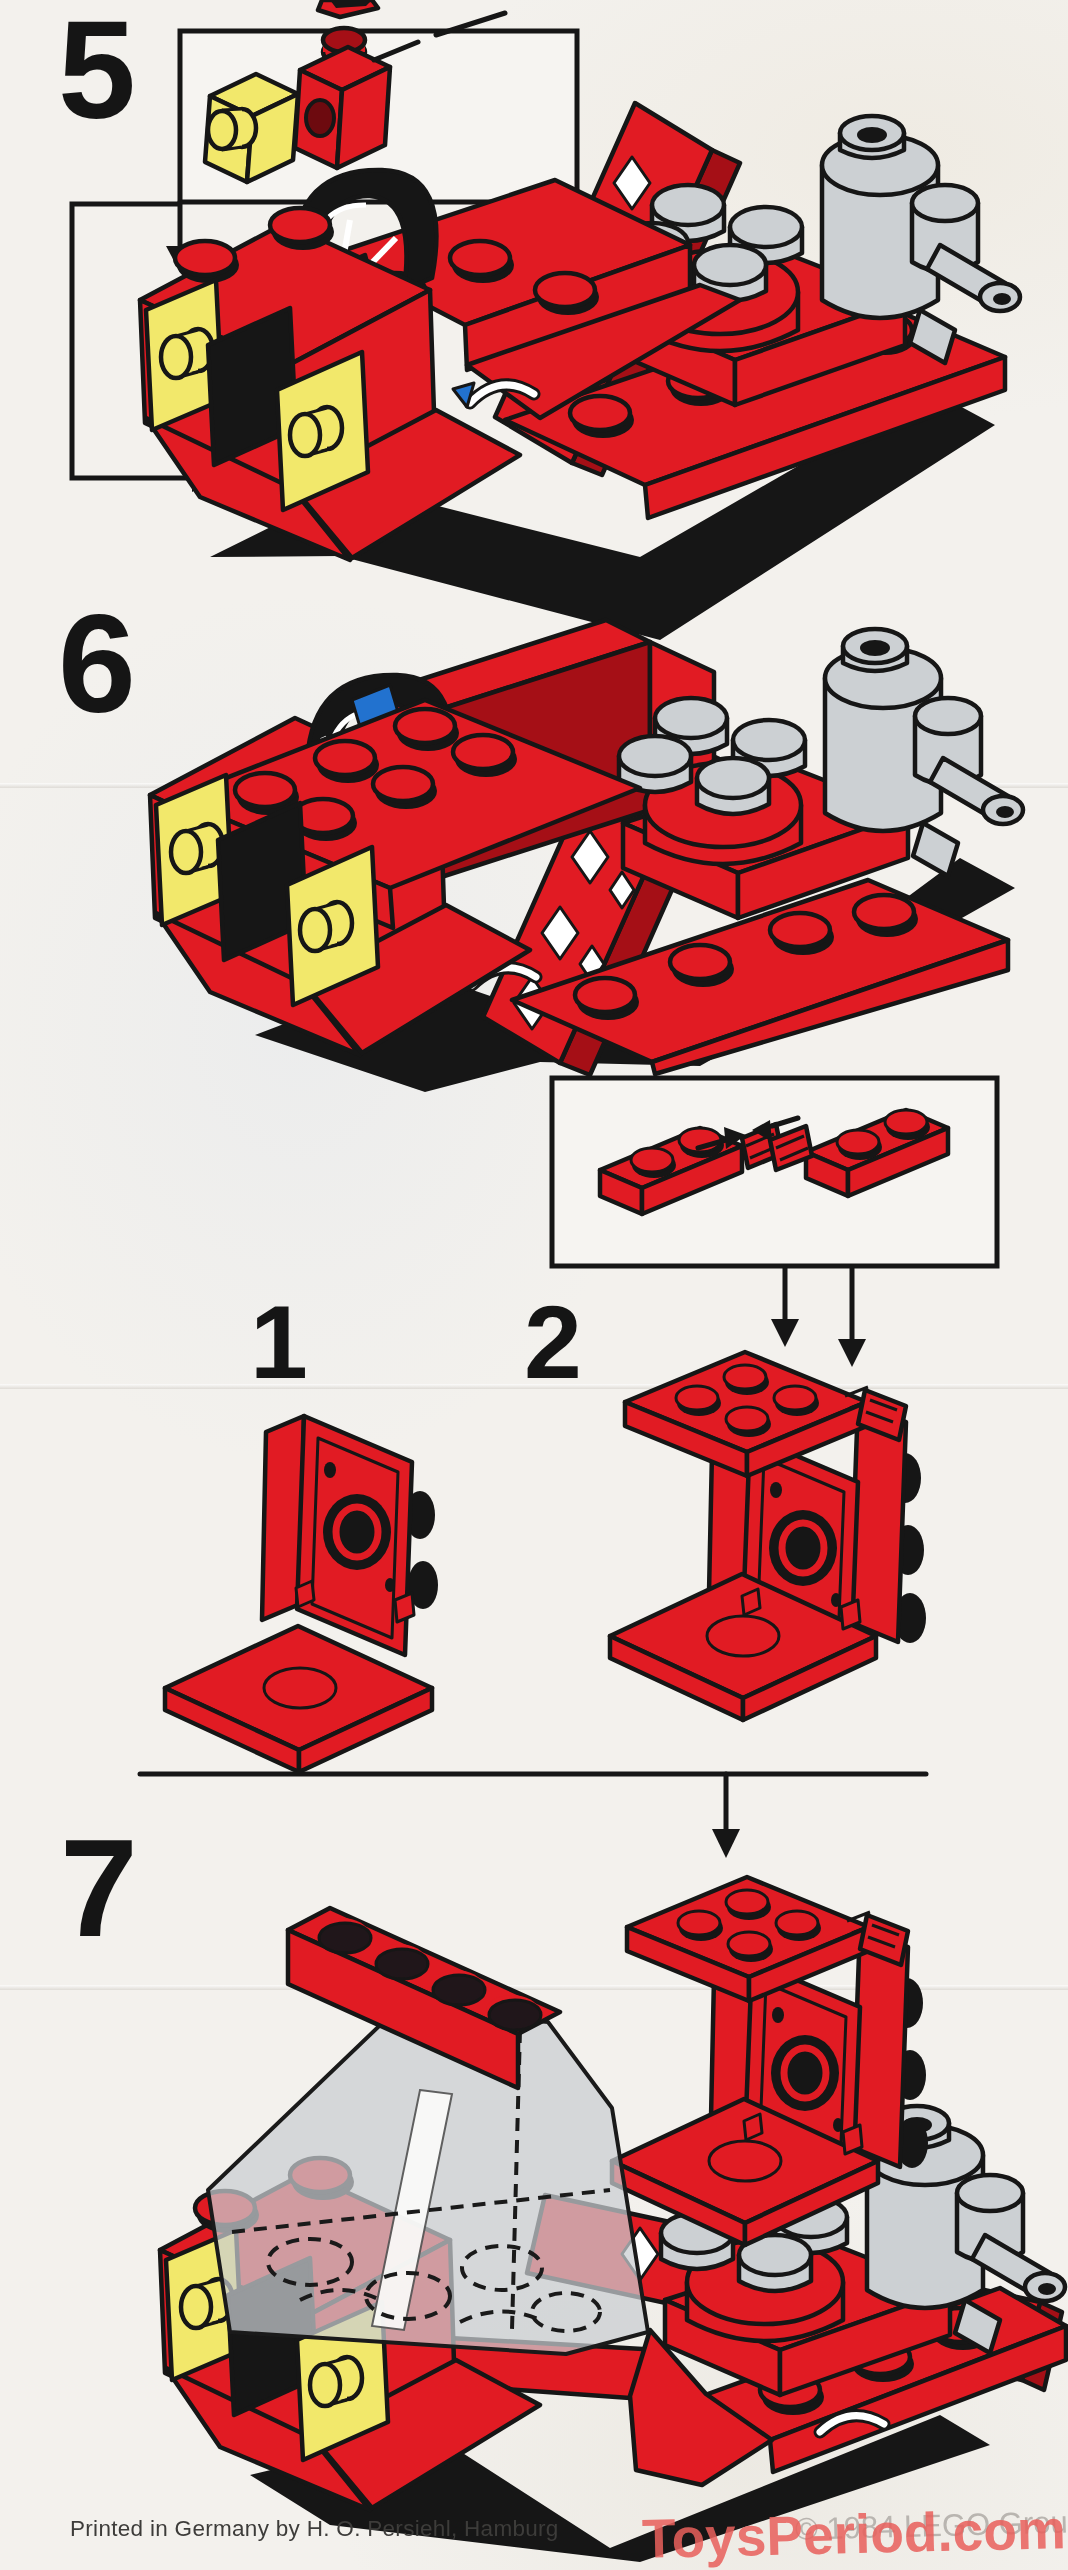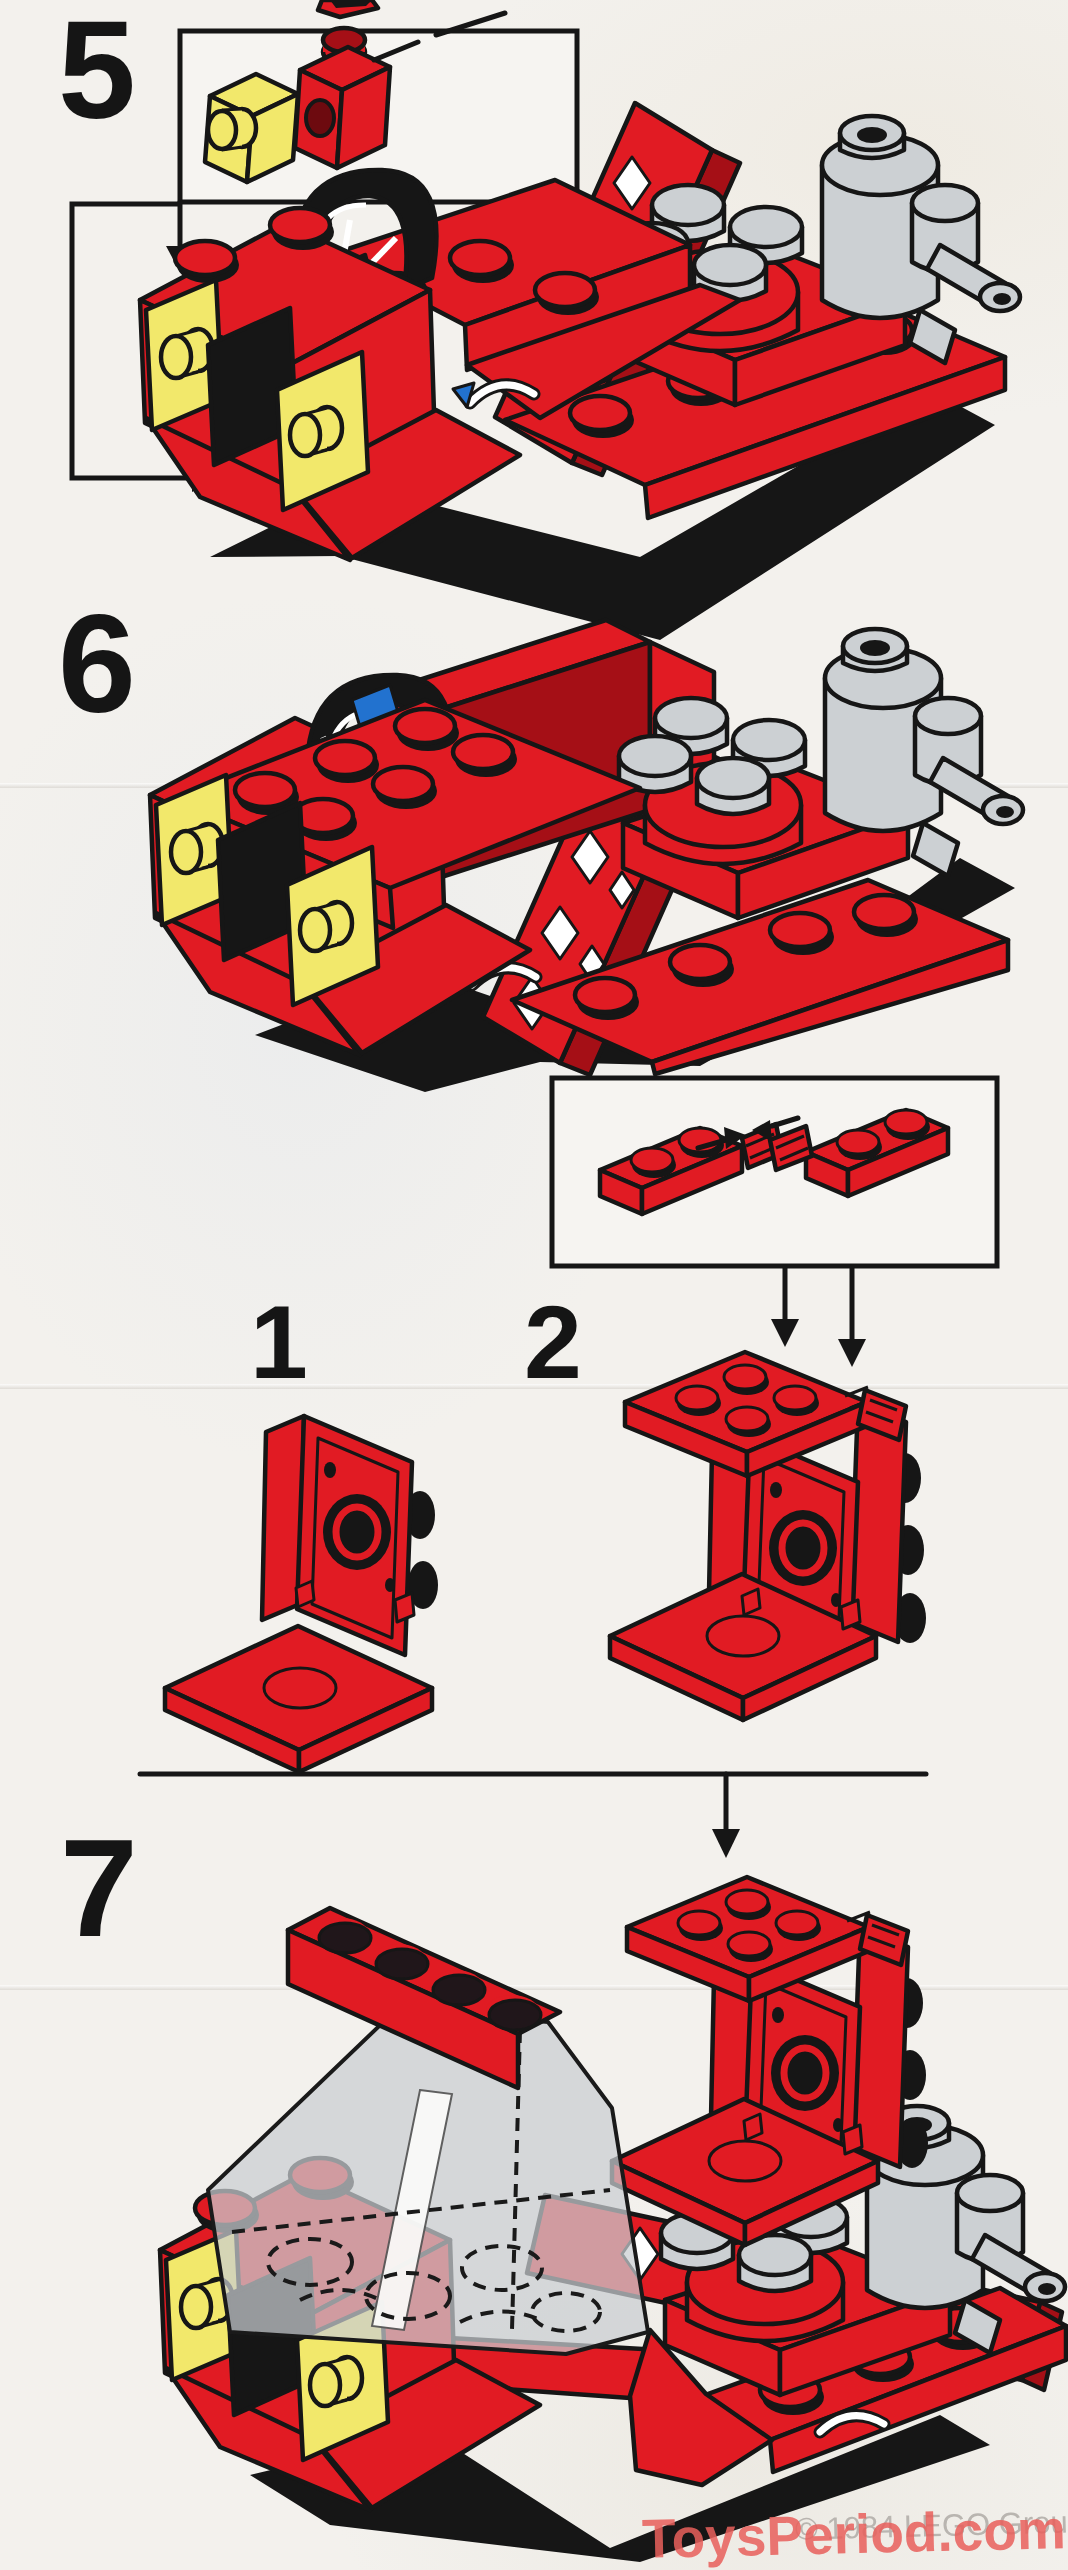--- a/index.html
+++ b/index.html
@@ -404,13 +404,14 @@
   </svg>
 
   <div class="num num-big" style="left:58px;top:0px">5</div>
   <div class="num num-big" style="left:58px;top:594px">6</div>
   <div class="num num-small" style="left:250px;top:1290px">1</div>
   <div class="num num-small" style="left:524px;top:1290px">2</div>
   <div class="num num-big" style="left:60px;top:1818px">7</div>
 
   <div id="copyright">© 1984 LEGO Group</div>
   <div id="watermark">ToysPeriod.com</div>
+  <div id="footer">Printed in Germany by H. O. Persiehl, Hamburg</div>
 </div>
 
 </body></html>

